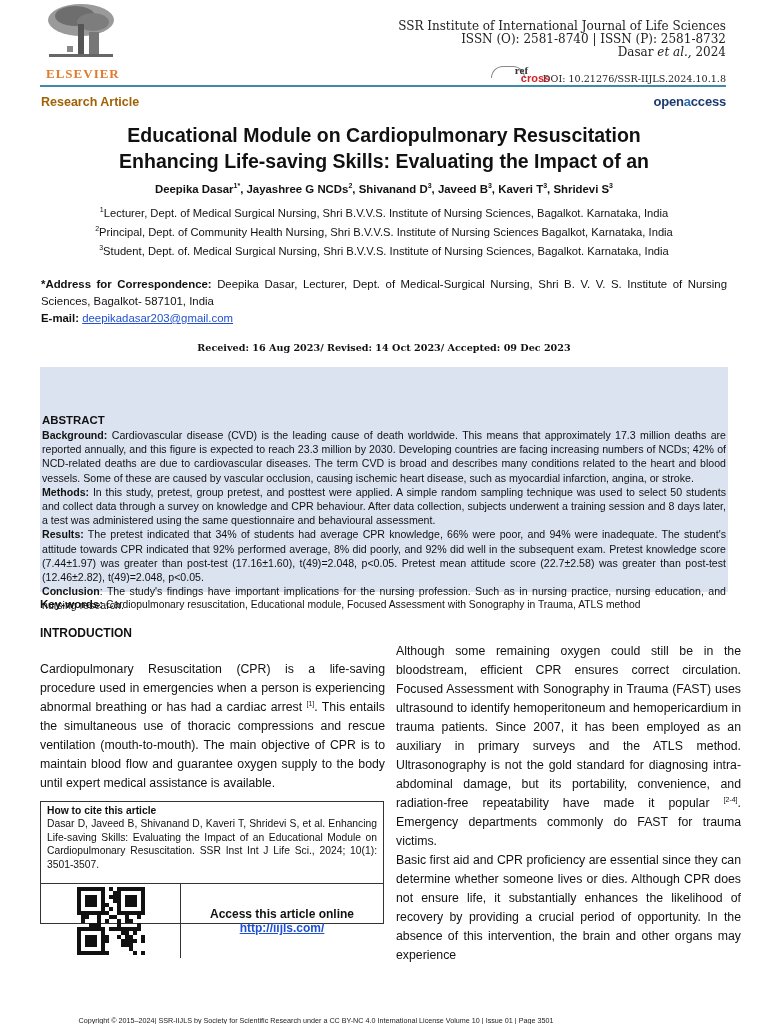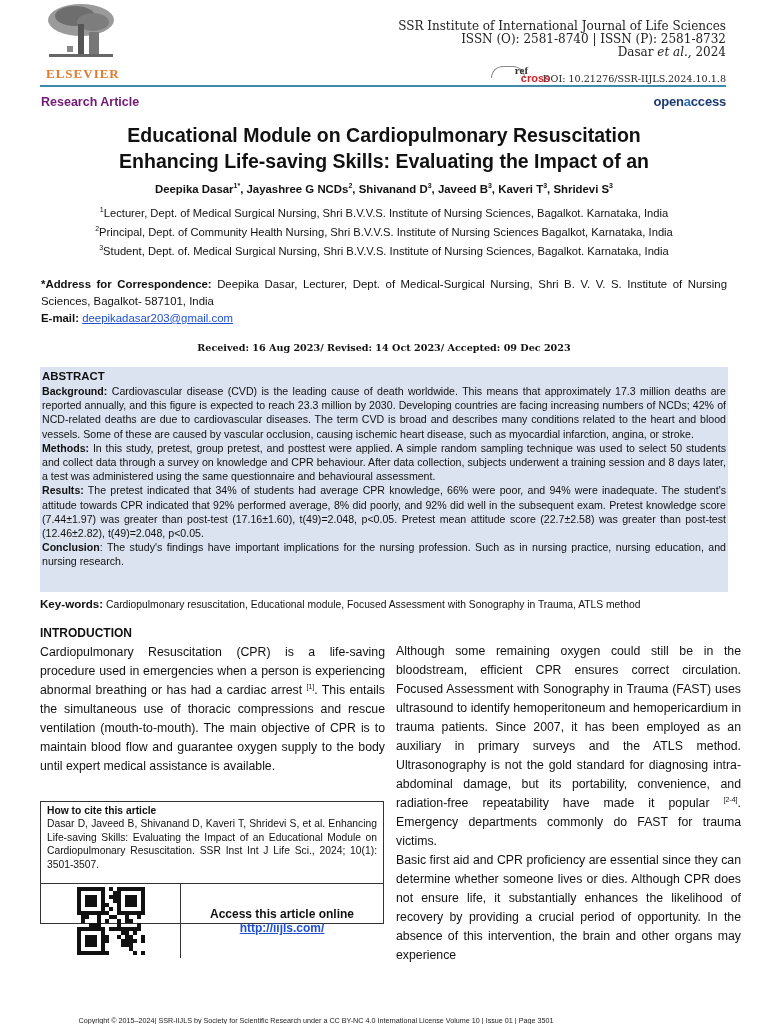--- a/index.html
+++ b/index.html
@@ -6,21 +6,21 @@
   html, body { width: 768px; height: 1024px; background: #ffffff; overflow: hidden; }
   body { position: relative; font-family: "Liberation Sans", sans-serif; color: #111; }
 
   .logo { position: absolute; left: 40px; top: 0px; width: 80px; height: 80px; }
   .logo-tree { position: absolute; left: 5px; top: 2px; width: 72px; height: 60px; }
   .logo-text { position: absolute; left: 6px; top: 66px; font-family: "Liberation Serif", serif; font-weight: bold; font-size: 13px; letter-spacing: 1px; color: #e07a2e; }
 
   .rule-top { position: absolute; left: 40px; top: 85px; width: 340px; height: 2px; background: #3e8aa8; }
   .rule-top-right { position: absolute; left: 380px; top: 85px; width: 346px; height: 2px; background: #3e8aa8; }
 
-  .article-type { position: absolute; left: 41px; top: 95px; font-size: 12.5px; font-weight: bold; color: #701a75; }
+  .article-type { position: absolute; left: 41px; top: 95px; font-size: 12.5px; font-weight: bold; color: #a16207; }
 
   .journal { position: absolute; right: 42px; top: 20px; text-align: right; font-family: "DejaVu Serif", serif; font-size: 12px; line-height: 13px; color: #222; }
   .journal .row { display: block; }
   .doi-row { position: absolute; right: 42px; top: 68px; display: flex; align-items: flex-end; gap: 4px; font-family: "DejaVu Serif", serif; font-size: 9.6px; color: #222; }
   .crossref { position: relative; width: 54px; height: 16px; }
   .crossref .cr-cross { position: absolute; left: 0; bottom: 0; font-family: "Liberation Sans", sans-serif; font-weight: bold; font-size: 11px; color: #d1232a; margin-left: 36px; }
   .crossref .cr-ref { position: absolute; left: 30px; top: -4px; font-family: "Liberation Serif", serif; font-weight: bold; font-size: 11px; color: #333; }
   .crossref .cr-arc { position: absolute; left: 6px; top: -2px; width: 34px; height: 12px; border: 1px solid #888; border-bottom: none; border-radius: 18px 18px 0 0; }
 
   .openaccess { position: absolute; right: 42px; top: 94px; font-size: 13px; font-weight: bold; color: #1d3a6e; letter-spacing: -0.2px; }
@@ -31,31 +31,31 @@
   .affils { position: absolute; left: 40px; width: 688px; top: 204px; text-align: center; font-size: 11.2px; line-height: 19px; color: #111; }
   sup { font-size: 7px; vertical-align: super; line-height: 0; }
 
   .corr { position: absolute; left: 41px; width: 686px; top: 276px; font-size: 11.4px; line-height: 17px; color: #111; text-align: justify; }
   .corr b { font-weight: bold; }
   .corr a { color: #1f4fd1; text-decoration: underline; }
 
   .dates { position: absolute; left: 40px; width: 688px; top: 342px; text-align: center; font-family: "DejaVu Serif", serif; font-size: 9.6px; font-weight: bold; color: #111; }
 
   .abstract { position: absolute; left: 40px; width: 688px; top: 367px; height: 225px; background: #dbe3f1; padding: 2px 2px 0 2px; font-size: 10.6px; line-height: 14.2px; color: #111; }
-  .abstract .abs-head { font-weight: bold; font-size: 11.4px; line-height: 15px; }
+  .abstract .abs-head { font-weight: bold; font-size: 11.4px; line-height: 15px; margin-top: 44px; }
   .abstract p { text-align: justify; }
   .abstract b { font-weight: bold; }
 
   .keywords { position: absolute; left: 40px; width: 688px; top: 597px; font-size: 10.3px; color: #111; white-space: nowrap; }
   .keywords b { font-size: 11.6px; font-weight: bold; }
 
   .col { position: absolute; width: 345px; font-size: 12.3px; line-height: 19px; color: #111; text-align: justify; }
   .col-left { left: 40px; top: 625px; }
   .col-right { left: 396px; top: 642px; }
-  .sec-head { font-weight: bold; font-size: 12px; line-height: 16px; margin-bottom: 2px; }
+  .sec-head { font-weight: bold; font-size: 12px; line-height: 16px; margin-bottom: 19px; }
 
   .cite-box { position: absolute; left: 40px; top: 801px; width: 344px; height: 123px; border: 1px solid #333; }
   .cite-top { height: 82px; border-bottom: 1px solid #333; padding: 2px 6px; font-size: 10.3px; line-height: 13.4px; text-align: justify; }
   .cite-top .cite-head { font-weight: bold; }
   .cite-bottom { display: flex; height: 74px; }
   .cite-qr { width: 140px; border-right: 1px solid #333; display: flex; align-items: center; justify-content: center; }
   .qr { width: 68px; height: 68px; display: grid; grid-template-columns: repeat(17, 4px); grid-template-rows: repeat(17, 4px); }
   .qr span { display: block; width: 4px; height: 4px; }
   .qr .k { background: #111; }
   .cite-access { flex: 1; display: flex; flex-direction: column; align-items: center; justify-content: center; font-size: 12px; font-weight: bold; line-height: 14px; }

